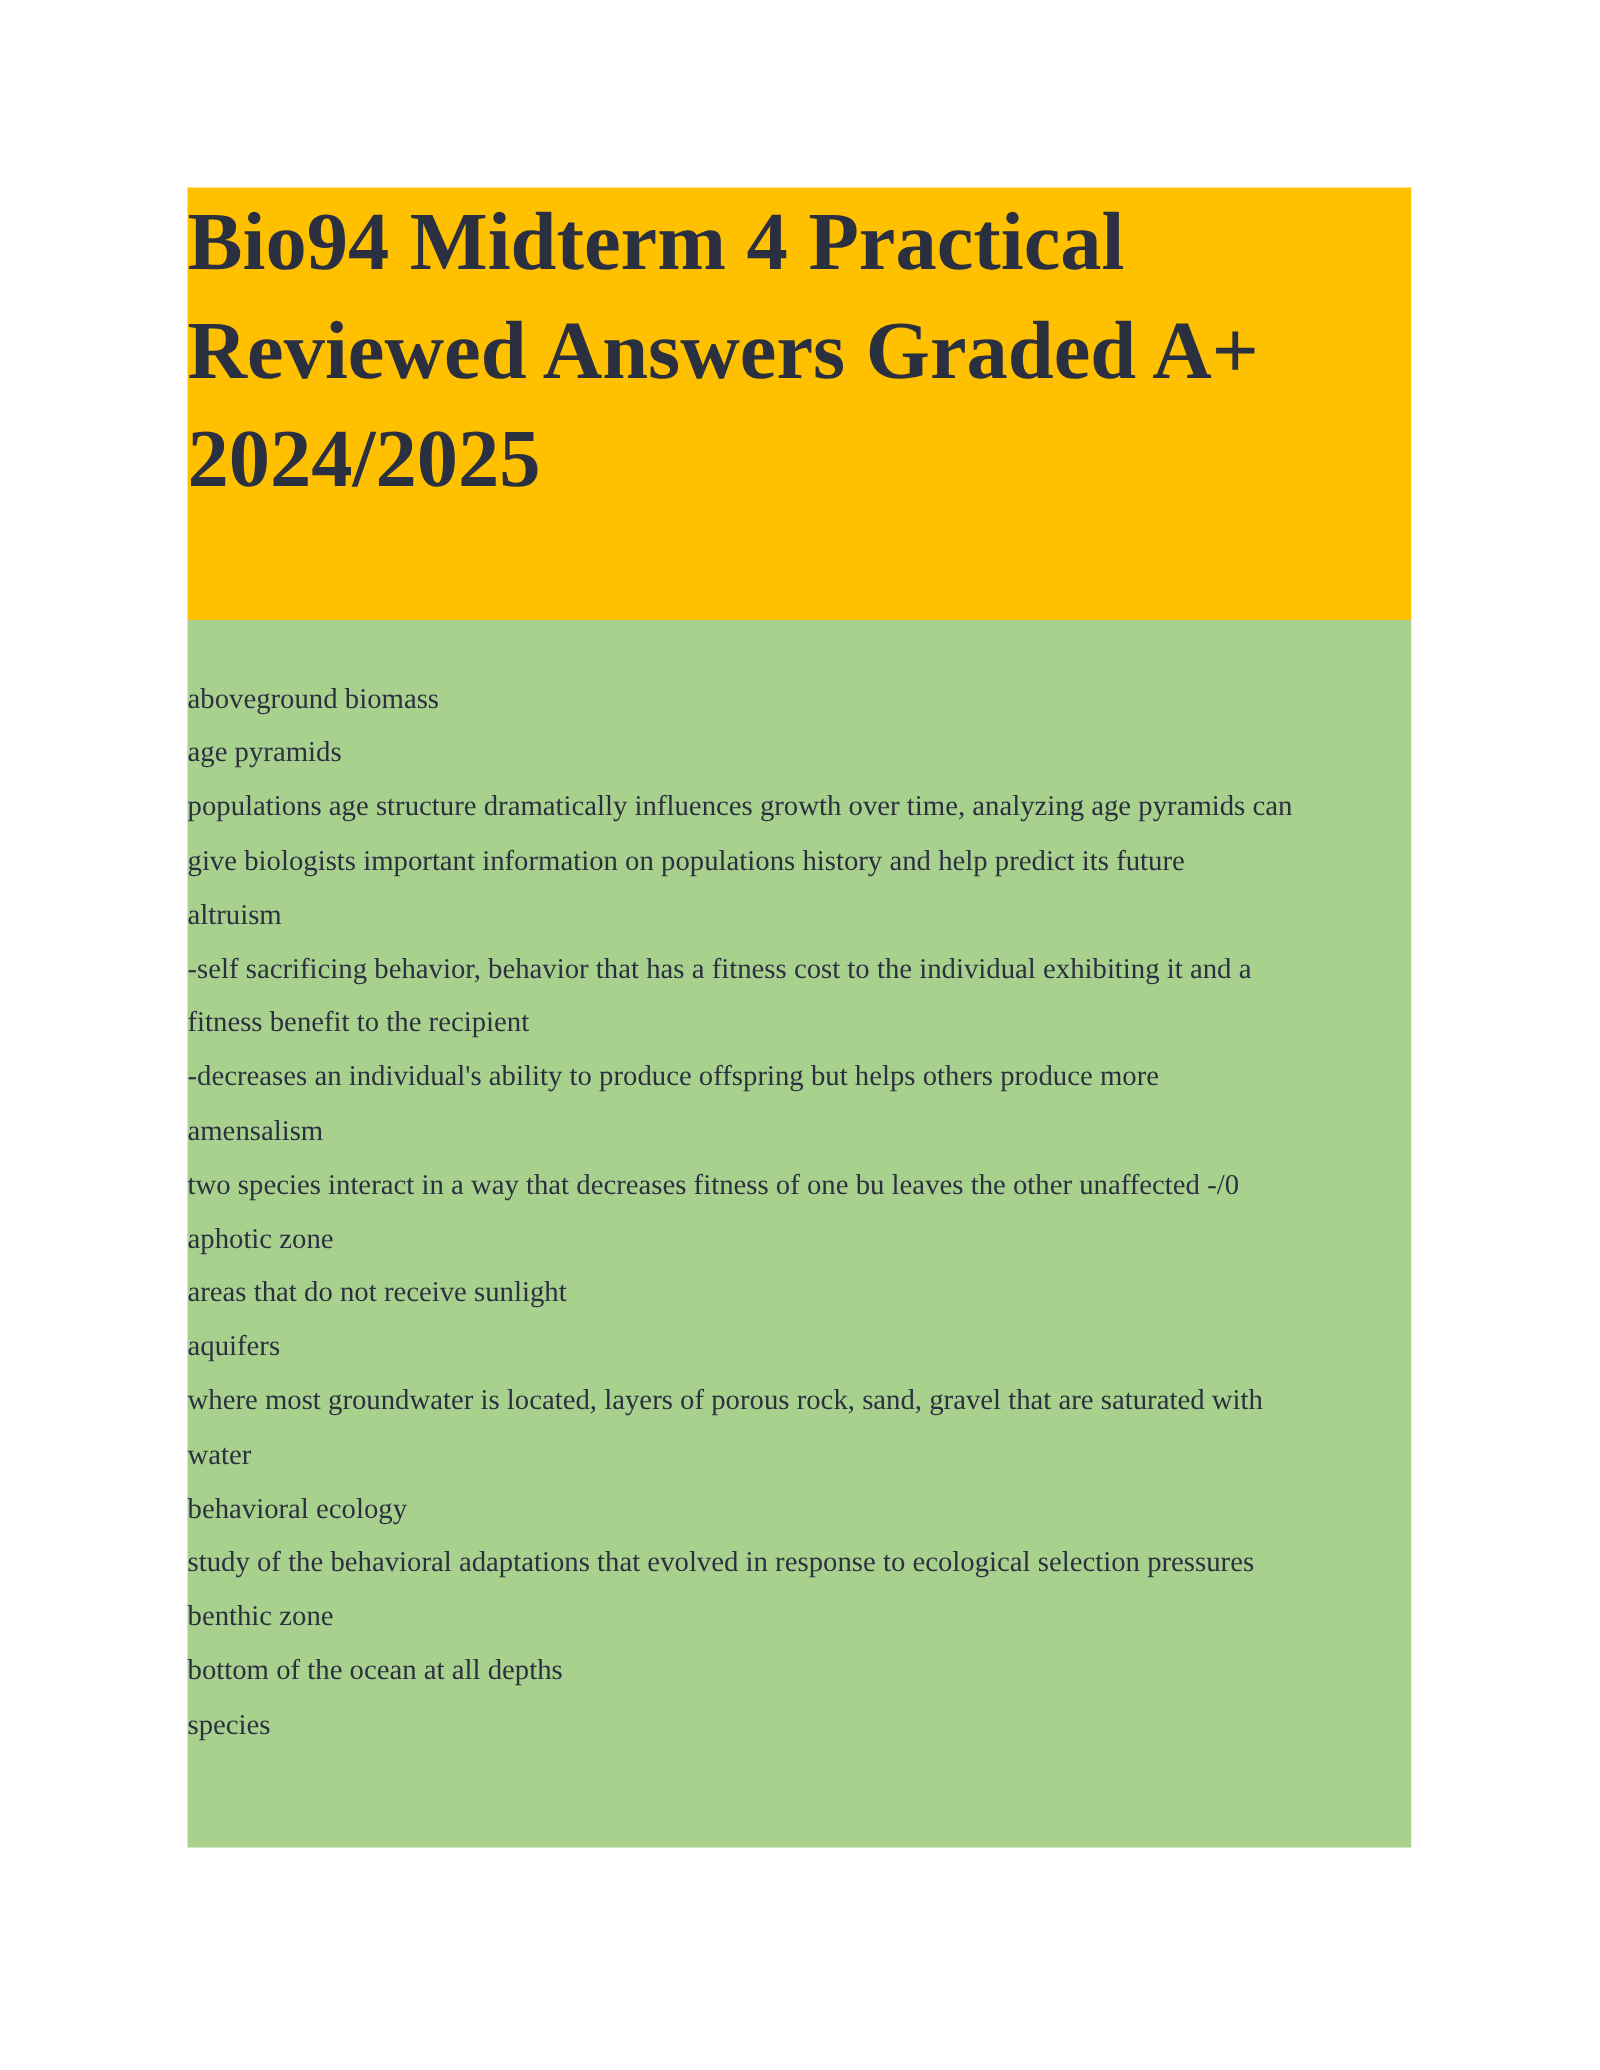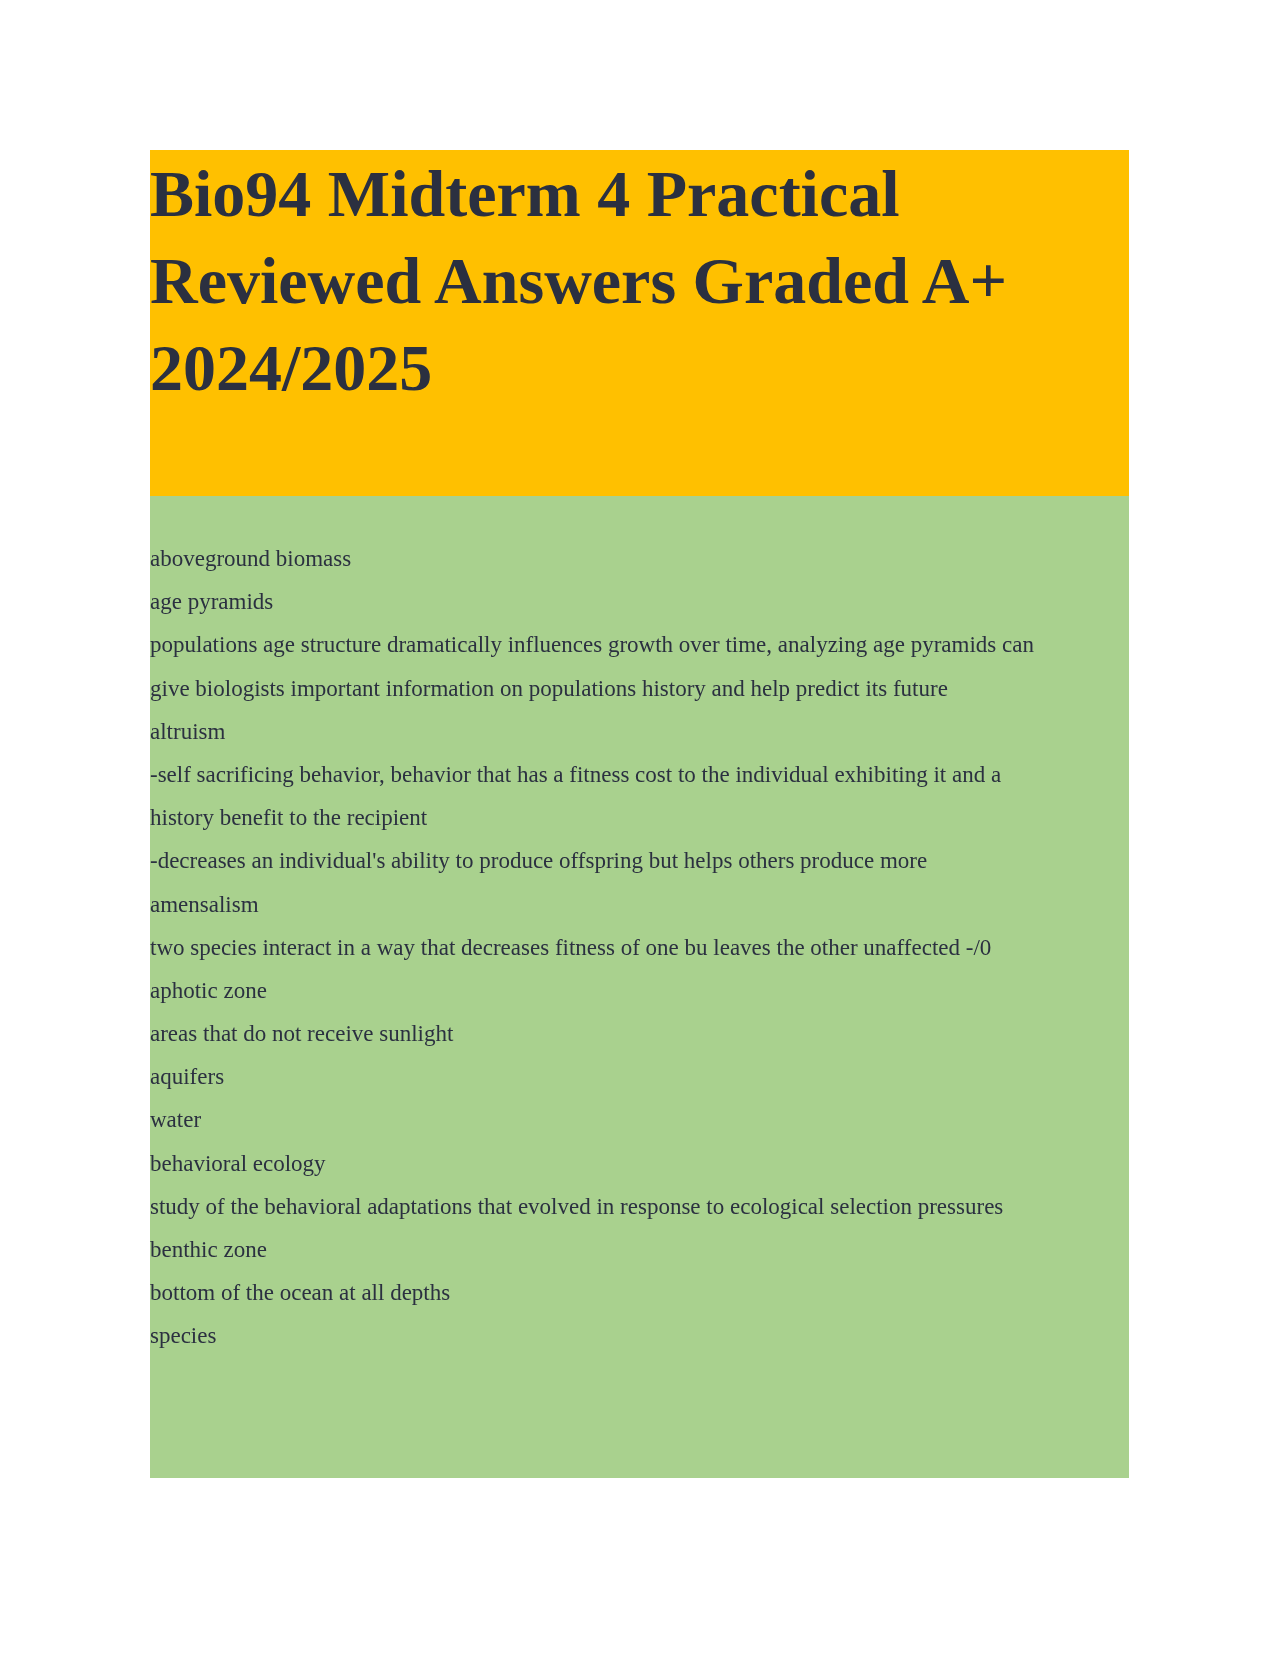--- a/index.html
+++ b/index.html
@@ -91,27 +91,28 @@
   </div>
 
   <div class="body-block">
     <div class="entries">
       <span class="row">aboveground biomass</span>
       <span class="row">age pyramids</span>
       <span class="row">populations age structure dramatically influences growth over time, analyzing age pyramids can</span>
       <span class="row">give biologists important information on populations history and help predict its future</span>
       <span class="row">altruism</span>
       <span class="row">-self sacrificing behavior, behavior that has a fitness cost to the individual exhibiting it and a</span>
-      <span class="row">history benefit to the recipient</span>
+      <span class="row">fitness benefit to the recipient</span>
       <span class="row">-decreases an individual's ability to produce offspring but helps others produce more</span>
       <span class="row">amensalism</span>
       <span class="row">two species interact in a way that decreases fitness of one bu leaves the other unaffected -/0</span>
       <span class="row">aphotic zone</span>
       <span class="row">areas that do not receive sunlight</span>
       <span class="row">aquifers</span>
+      <span class="row">where most groundwater is located, layers of porous rock, sand, gravel that are saturated with</span>
       <span class="row">water</span>
       <span class="row">behavioral ecology</span>
       <span class="row">study of the behavioral adaptations that evolved in response to ecological selection pressures</span>
       <span class="row">benthic zone</span>
       <span class="row">bottom of the ocean at all depths</span>
       <span class="row">species</span>
     </div>
   </div>
 
 </div>

